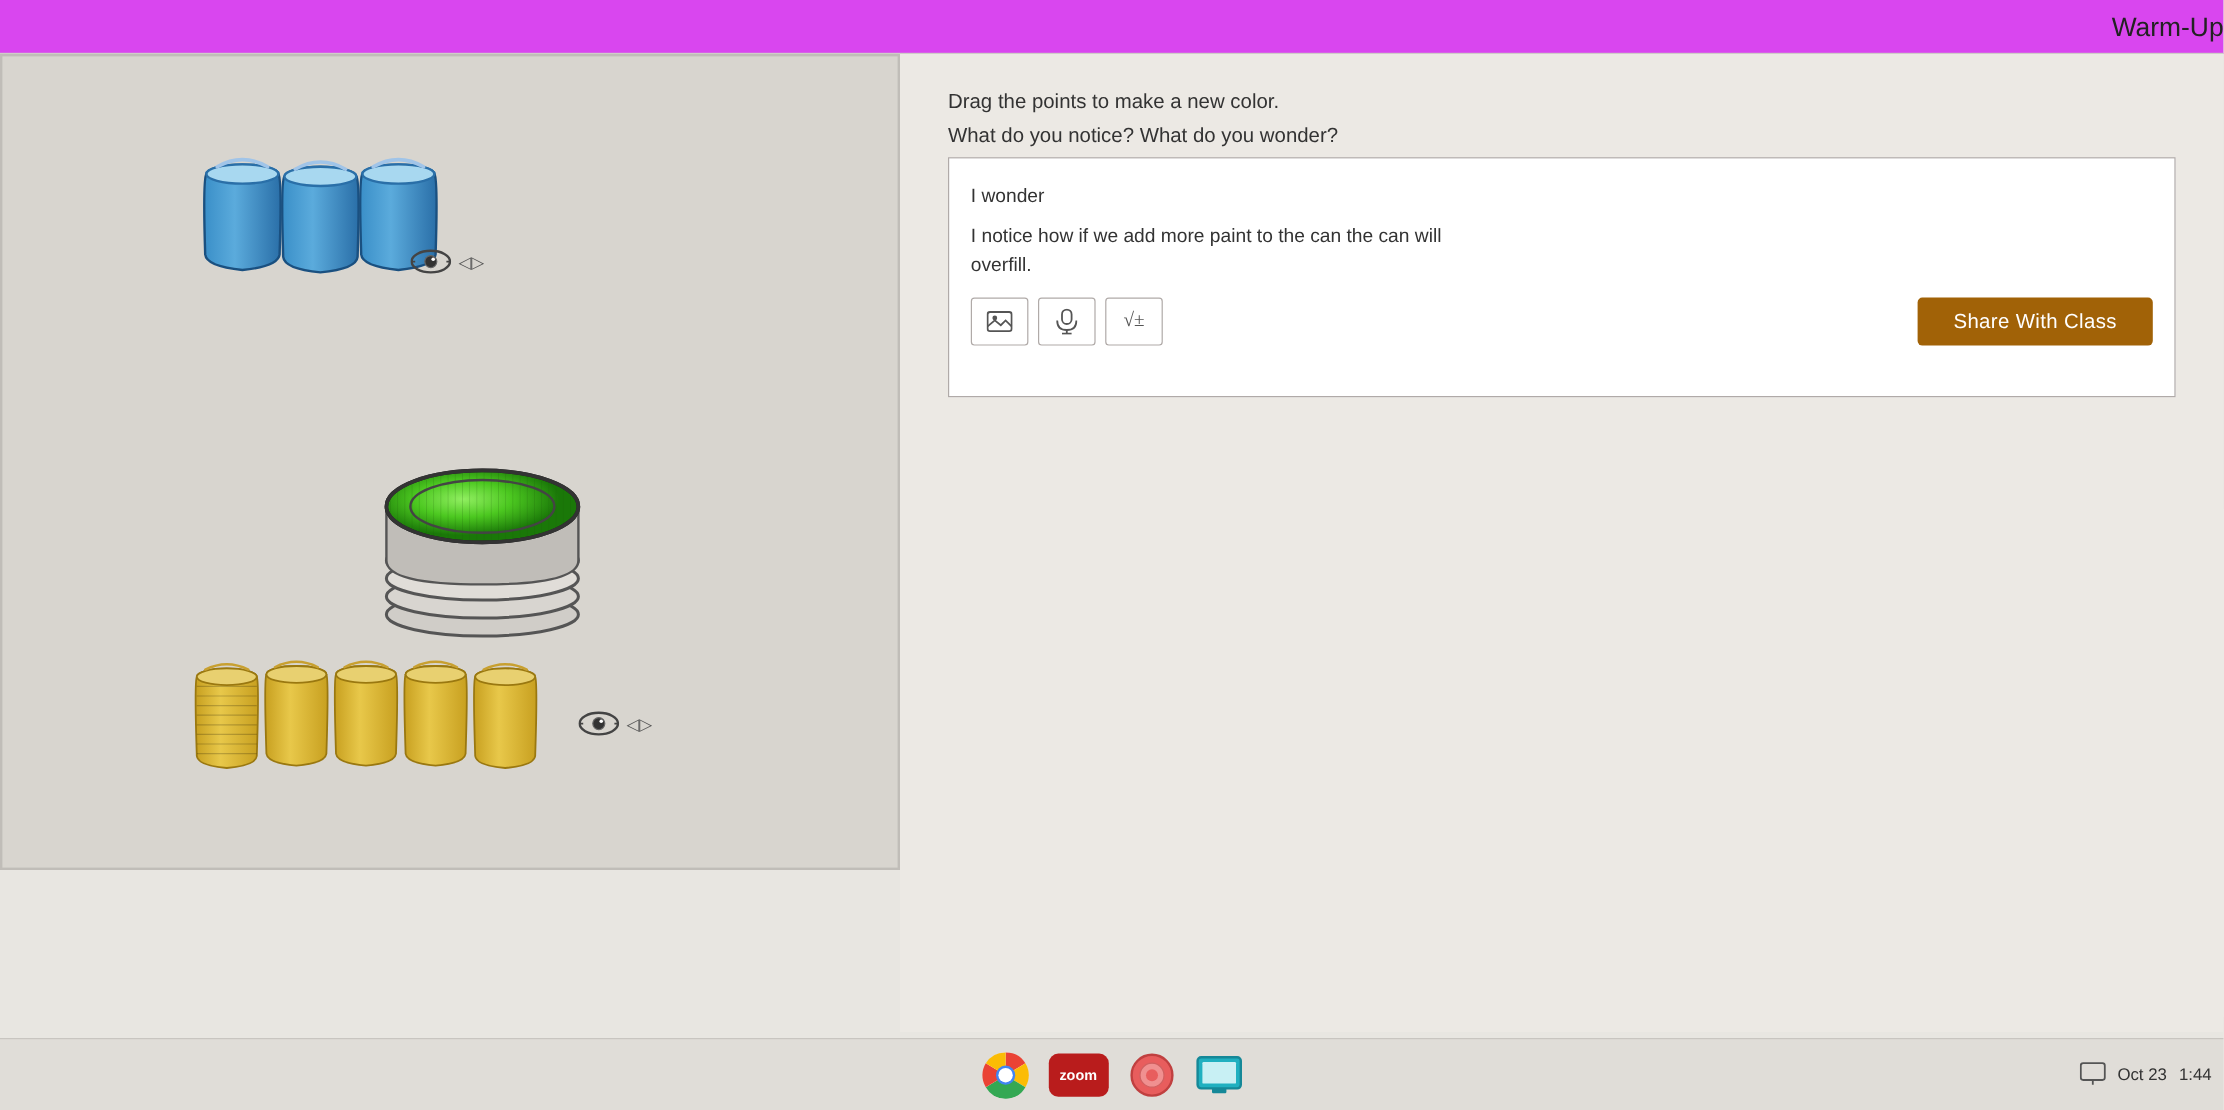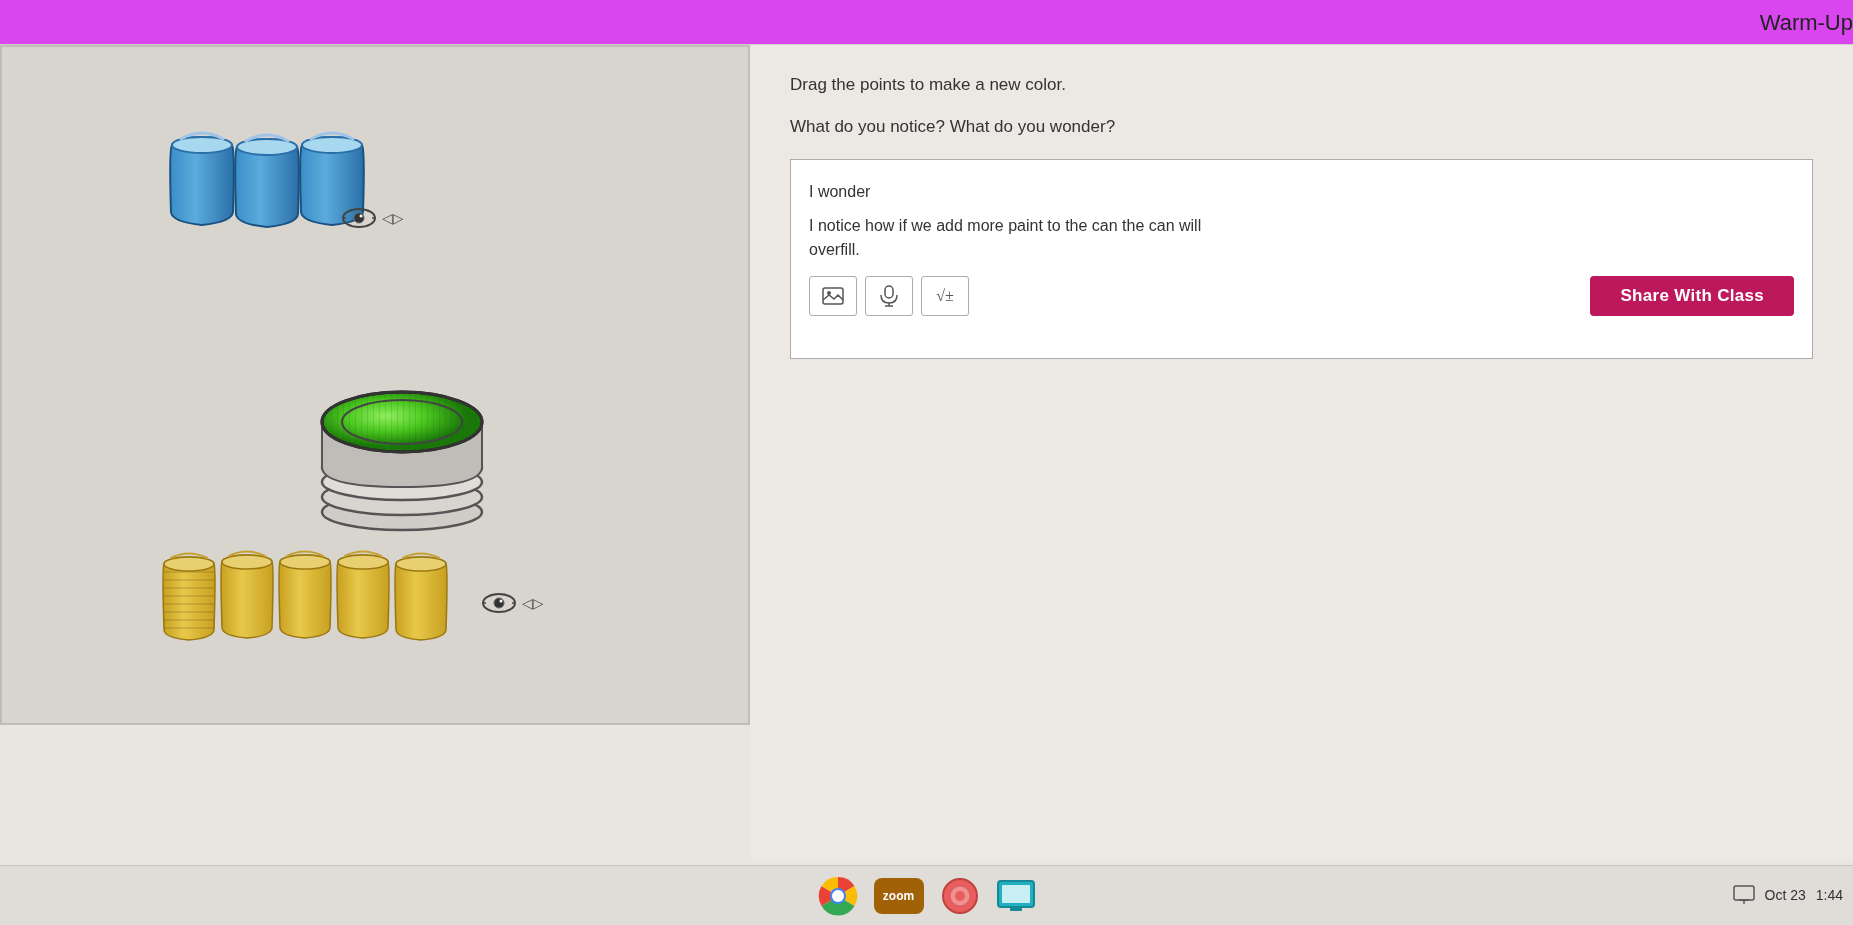--- a/index.html
+++ b/index.html
@@ -35,21 +35,21 @@
       height: 680px;
     }
 
     
     .right-panel {
       flex: 1;
       background: #ece9e4;
       padding: 30px 40px 20px 40px;
       display: flex;
       flex-direction: column;
-      gap: 22px;
+      gap: 8px;
     }
 
     .instruction-text {
       font-size: 17px;
       color: #333;
       margin-bottom: 4px;
     }
 
     .question-text {
       font-size: 17px;
@@ -89,26 +89,26 @@
       align-items: center;
       justify-content: center;
       cursor: pointer;
       font-size: 18px;
       color: #555;
       border-radius: 3px;
     }
 
     .share-btn {
       margin-left: auto;
-      background: #be185d;
+      background: #a16207;
       color: #fff;
       border: none;
       padding: 10px 30px;
       font-size: 17px;
-      font-weight: 700;
+      font-weight: 400;
       border-radius: 4px;
       cursor: pointer;
       letter-spacing: 0.3px;
     }
 
     
     .canvas-area {
       position: relative;
       width: 100%;
       height: 100%;
@@ -413,21 +413,21 @@
       <path d="M20 20 L20 1 A19 19 0 0 1 36.5 10 Z" fill="#ea4335"></path>
       <path d="M20 20 L36.5 10 A19 19 0 0 1 36.5 30 Z" fill="#fbbc05"></path>
       <path d="M20 20 L36.5 30 A19 19 0 0 1 3.5 30 Z" fill="#34a853"></path>
       <path d="M20 20 L3.5 30 A19 19 0 0 1 3.5 10 Z" fill="#ea4335"></path>
       <path d="M20 20 L3.5 10 A19 19 0 0 1 20 1 Z" fill="#fbbc05"></path>
       <circle cx="20" cy="20" r="8" fill="#4285f4"></circle>
       <circle cx="20" cy="20" r="6" fill="white"></circle>
     </svg>
   </div>
 
-  <div class="taskbar-icon taskbar-zoom" style="background:#a16207; border-radius:8px; width:50px; height:36px; display:flex; align-items:center; justify-content:center;">
+  <div class="taskbar-icon taskbar-zoom" style="background:#b91c1c; border-radius:8px; width:50px; height:36px; display:flex; align-items:center; justify-content:center;">
     <span style="color:white; font-size:12px; font-weight:bold;">zoom</span>
   </div>
 
   <div class="taskbar-icon">
     <svg width="38" height="38" viewBox="0 0 38 38">
       <circle cx="19" cy="19" r="17" fill="#e85d5d" stroke="#c04040" stroke-width="2"></circle>
       <circle cx="19" cy="19" r="10" fill="#f09090" stroke="#d06060" stroke-width="1"></circle>
       <circle cx="19" cy="19" r="5" fill="#e85d5d"></circle>
     </svg>
   </div>

